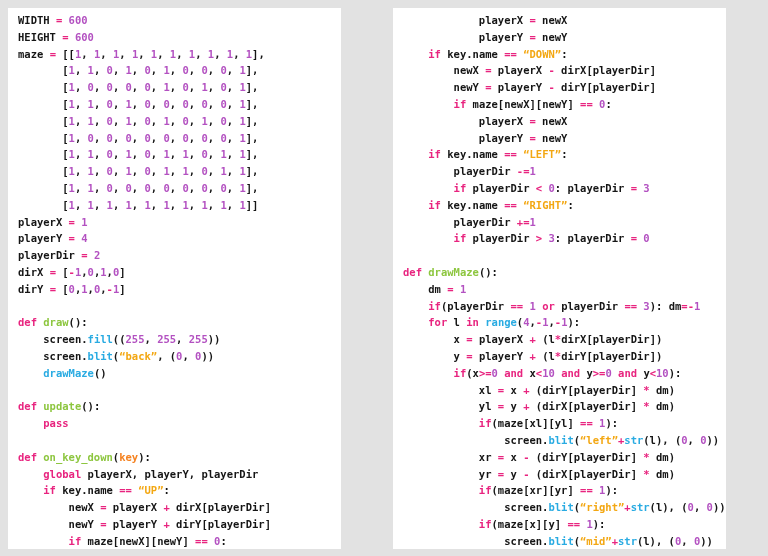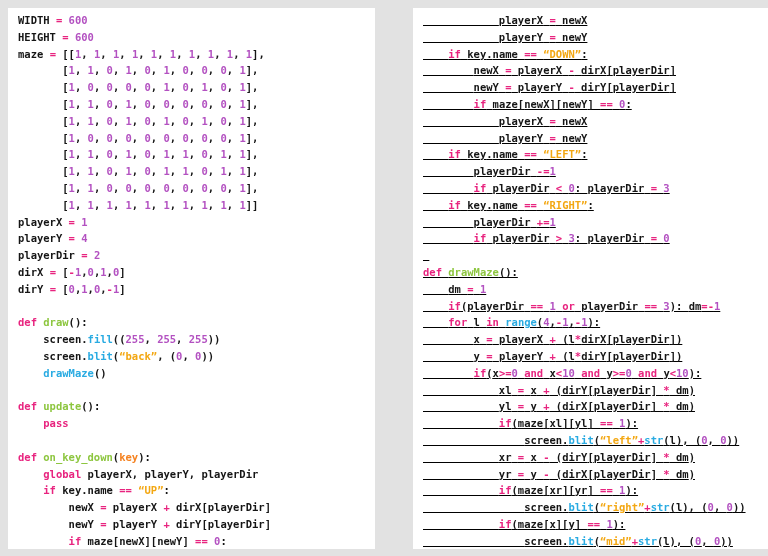--- a/index.html
+++ b/index.html
@@ -14,27 +14,27 @@
     overflow: hidden;
     font-family: "DejaVu Sans Mono", "Liberation Mono", monospace;
   }
   .page {
     position: absolute;
     inset: 0;
   }
   .panel {
     position: absolute;
     top: 8px;
-    width: 367px;
+    width: 333px;
     height: 541px;
     background: var(--panel-bg, #ffffff);
     overflow: hidden;
   }
   .panel-left  { left: 8px; }
-  .panel-right { left: 413px; text-decoration: underline; }
+  .panel-right { left: 393px; }
   .code {
     margin: 0;
     padding: 4px 0 0 10px;
     font-family: "DejaVu Sans Mono", "Liberation Mono", monospace;
     font-size: 10.5px;
     font-weight: bold;
     line-height: 16.8px;
     color: var(--plain, #151515);
     white-space: pre;
   }

